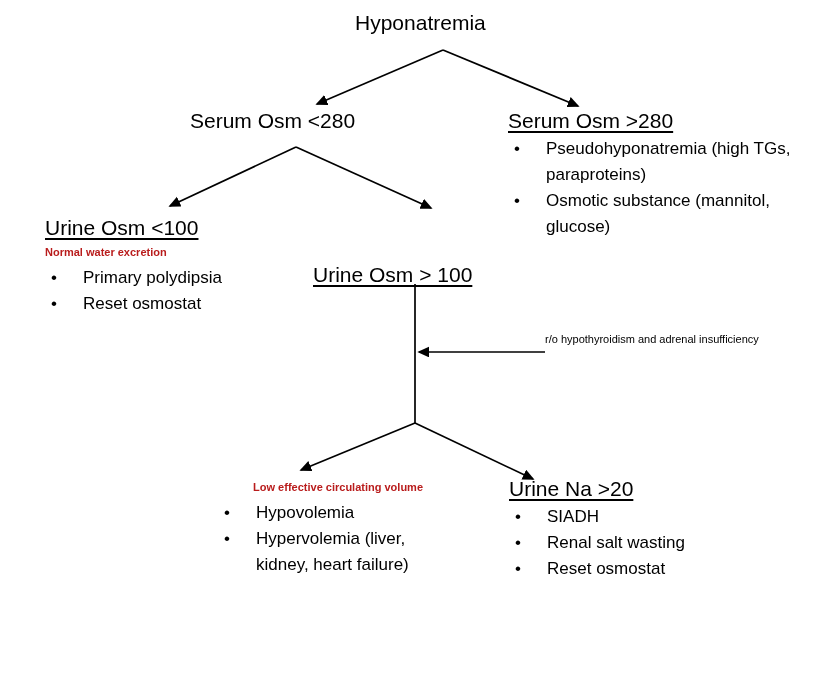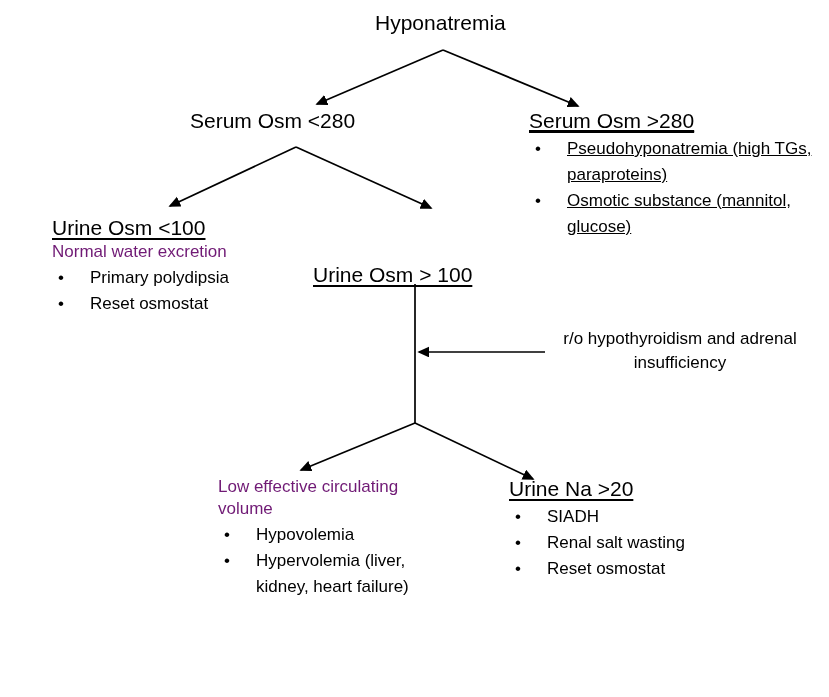--- a/index.html
+++ b/index.html
@@ -34,27 +34,27 @@
     font-size: 21px;
     line-height: 26px;
     white-space: nowrap;
     color: #000000;
   }
   .node-title.underlined {
     text-decoration: underline;
     text-underline-offset: 3px;
   }
   .subtitle {
-    font-size: 17px;
+    font-size: 11px;
     line-height: 22px;
-    color: #701a75;
-    font-weight: 400;
+    color: #b91c1c;
+    font-weight: 700;
   }
   .subtitle.centered {
-    text-align: left;
+    text-align: right;
   }
   ul.bullets {
     list-style: none;
     margin: 2px 0 0 0;
     padding: 0;
   }
   ul.bullets > li {
     position: relative;
     font-size: 17px;
     line-height: 26px;
@@ -63,31 +63,30 @@
   }
   ul.bullets > li > .bullet-dot {
     position: absolute;
     left: 6px;
     top: 0;
     font-size: 17px;
     line-height: 26px;
   }
   .plain-note {
     position: absolute;
-    font-size: 17px;
+    font-size: 11px;
     line-height: 24px;
-    text-align: center;
     color: #000000;
   }
 
   
-  #node-root        { left: 355px; top: 10px; margin-left: 20px; }
+  #node-root        { left: 355px; top: 10px; }
   #node-serum-low   { left: 190px; top: 108px; }
-  #node-serum-high  { left: 529px; top: 108px; width: 296px; text-decoration: underline; }
-  #node-urine-osm-low  { left: 52px;  top: 215px; }
+  #node-serum-high  { left: 508px; top: 108px; width: 296px; }
+  #node-urine-osm-low  { left: 45px;  top: 215px; }
   #node-urine-osm-high { left: 313px; top: 215px; margin-top: 47px; }
   #node-urine-na-low   { left: 218px; top: 476px; width: 205px; }
   #node-urine-na-high  { left: 473px; top: 476px; width: 210px; margin-left: 36px; }
   #note-ro          { left: 545px; top: 327px; width: 270px; }
 </style>
 </head>
 <body>
 
 <div id="canvas">
 

